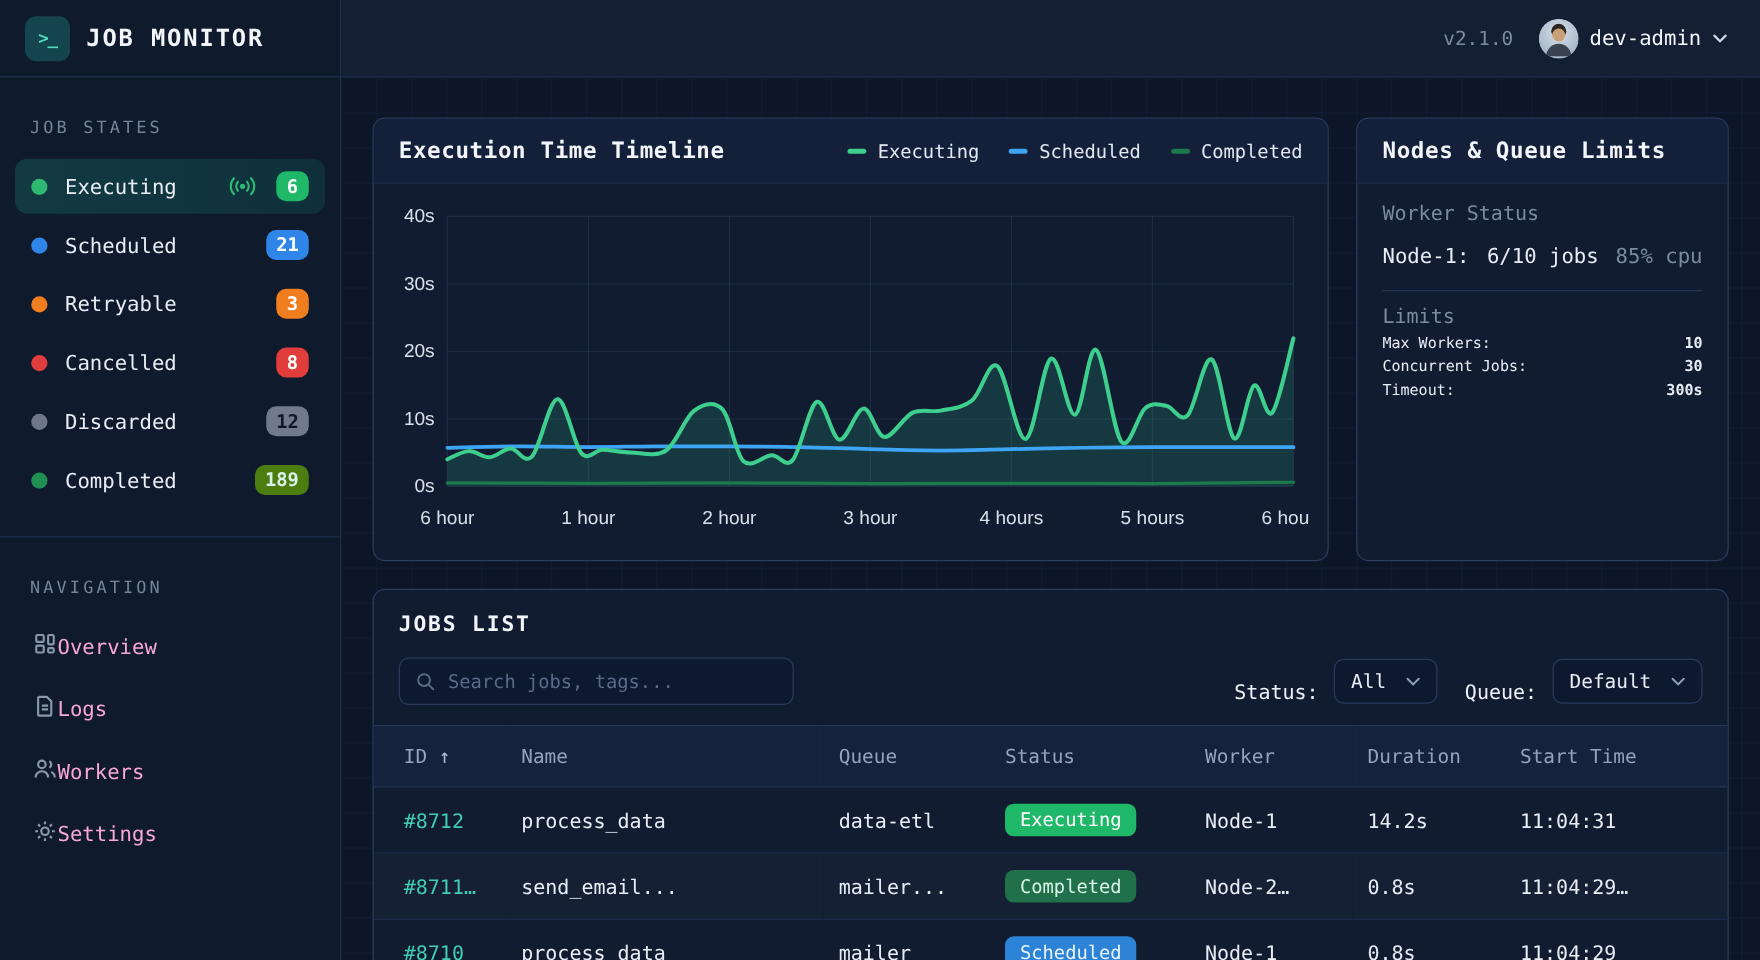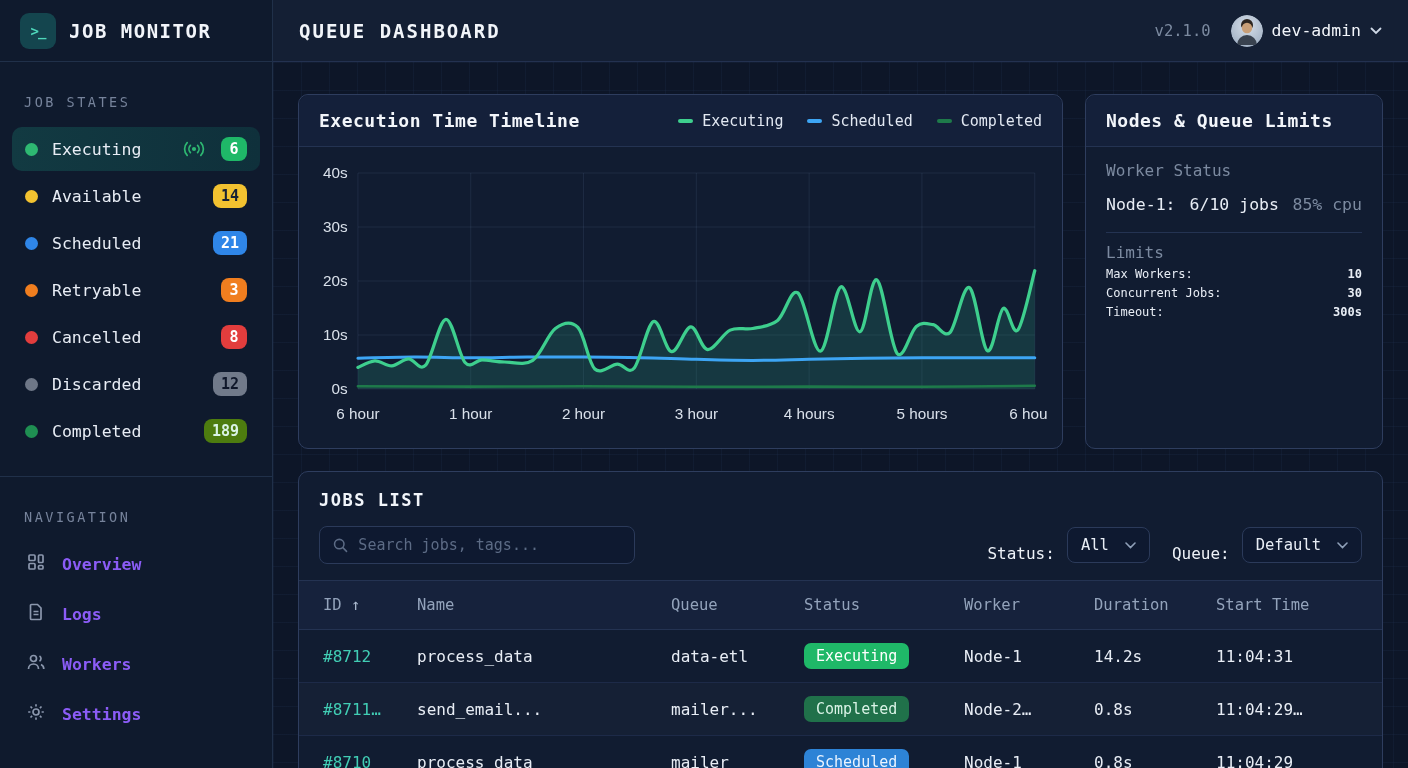--- a/index.html
+++ b/index.html
@@ -22,21 +22,21 @@
   .state-item.active { background:linear-gradient(90deg,#123a42,#0f303b); }
   .dot { width:13px; height:13px; border-radius:50%; flex:none; }
   .state-label { font-size:16.5px; color:#e8edf5; }
   .live-icon { margin-left:auto; display:flex; align-items:center; }
   .count-badge { min-width:26px; text-align:center; padding:3px 8px; border-radius:8px; font-size:15px; font-weight:bold; }
   .state-item:not(.active) .count-badge { margin-left:auto; }
   .d-exec{background:#2eb872}.d-avail{background:#f2c230}.d-sched{background:#2f86e8}.d-retry{background:#f07e1f}.d-canc{background:#e23d3d}.d-disc{background:#6e7787}.d-comp{background:#1f8f52}
   .cb-exec{background:#1fb868;color:#fff}.cb-avail{background:#f2c230;color:#172135}.cb-sched{background:#2f86e8;color:#fff}.cb-retry{background:#f07e1f;color:#fff}.cb-canc{background:#e23d3d;color:#fff}.cb-disc{background:#717a8a;color:#0f172a}.cb-comp{background:#4d7c0f;color:#d9f3e6}
 
   .side-divider { border-top:1px solid #203049; margin:20px 0 0; }
-  .nav-item { display:flex; align-items:center; gap:16px; height:50px; padding:0 26px; color:#8b5cf6; font-size:16.5px; cursor:pointer;font-weight:bold; }
+  .nav-item { display:flex; align-items:center; height:50px; padding:0 26px; color:#f9a8d4; font-size:16.5px; cursor:pointer; }
   .nav-item svg { stroke:#8b97ad; }
 
   
   .main { flex:1; display:flex; flex-direction:column; min-width:0; }
   .topbar { height:62px; min-height:62px; background:#141f34; border-bottom:1px solid #233150; display:flex; align-items:center; padding:0 26px; }
   .topbar-title { font-size:19px; font-weight:bold; letter-spacing:2px; color:#f2f5fa; }
   .topbar-right { margin-left:auto; display:flex; align-items:center; gap:14px; }
   .version { color:#7c8aa0; font-size:15.5px; margin-right:6px; }
   .avatar { width:32px; height:32px; border-radius:50%; overflow:hidden; flex:none; }
   .username { font-size:16.5px; color:#f2f5fa; }
@@ -121,25 +121,20 @@
             <circle cx="13" cy="9" r="2.1" fill="#2eb872"></circle>
             <path d="M9.4 5.4a5.2 5.2 0 0 0 0 7.2" stroke="#2eb872" stroke-width="1.7" stroke-linecap="round"></path>
             <path d="M16.6 5.4a5.2 5.2 0 0 1 0 7.2" stroke="#2eb872" stroke-width="1.7" stroke-linecap="round"></path>
             <path d="M6.2 2.6a9.2 9.2 0 0 0 0 12.8" stroke="#2eb872" stroke-width="1.7" stroke-linecap="round"></path>
             <path d="M19.8 2.6a9.2 9.2 0 0 1 0 12.8" stroke="#2eb872" stroke-width="1.7" stroke-linecap="round"></path>
           </svg>
         </span>
         <span class="count-badge cb-exec">6</span>
       </div>
       <div class="state-item">
-        <span class="dot d-avail"></span>
-        <span class="state-label">Available</span>
-        <span class="count-badge cb-avail">14</span>
-      </div>
-      <div class="state-item">
         <span class="dot d-sched"></span>
         <span class="state-label">Scheduled</span>
         <span class="count-badge cb-sched">21</span>
       </div>
       <div class="state-item">
         <span class="dot d-retry"></span>
         <span class="state-label">Retryable</span>
         <span class="count-badge cb-retry">3</span>
       </div>
       <div class="state-item">
@@ -199,21 +194,20 @@
             <path d="M10 2.2v2.2M10 15.6v2.2M2.2 10h2.2M15.6 10h2.2M4.5 4.5l1.6 1.6M13.9 13.9l1.6 1.6M15.5 4.5l-1.6 1.6M6.1 13.9l-1.6 1.6"></path>
           </svg>
         </span>
         <span>Settings</span>
       </div>
     </nav>
   </aside>
 
   <div class="main">
     <header class="topbar">
-      <div class="topbar-title">QUEUE DASHBOARD</div>
       <div class="topbar-right">
         <span class="version">v2.1.0</span>
         <div class="user-menu">
           <span class="avatar">
             <svg viewBox="0 0 32 32" width="32" height="32">
               <defs>
                   <radialGradient id="avbg" cx="50%" cy="35%" r="80%">
                     <stop offset="0%" stop-color="#d7dfe9"></stop>
                     <stop offset="100%" stop-color="#97a8bd"></stop>
                   </radialGradient>

